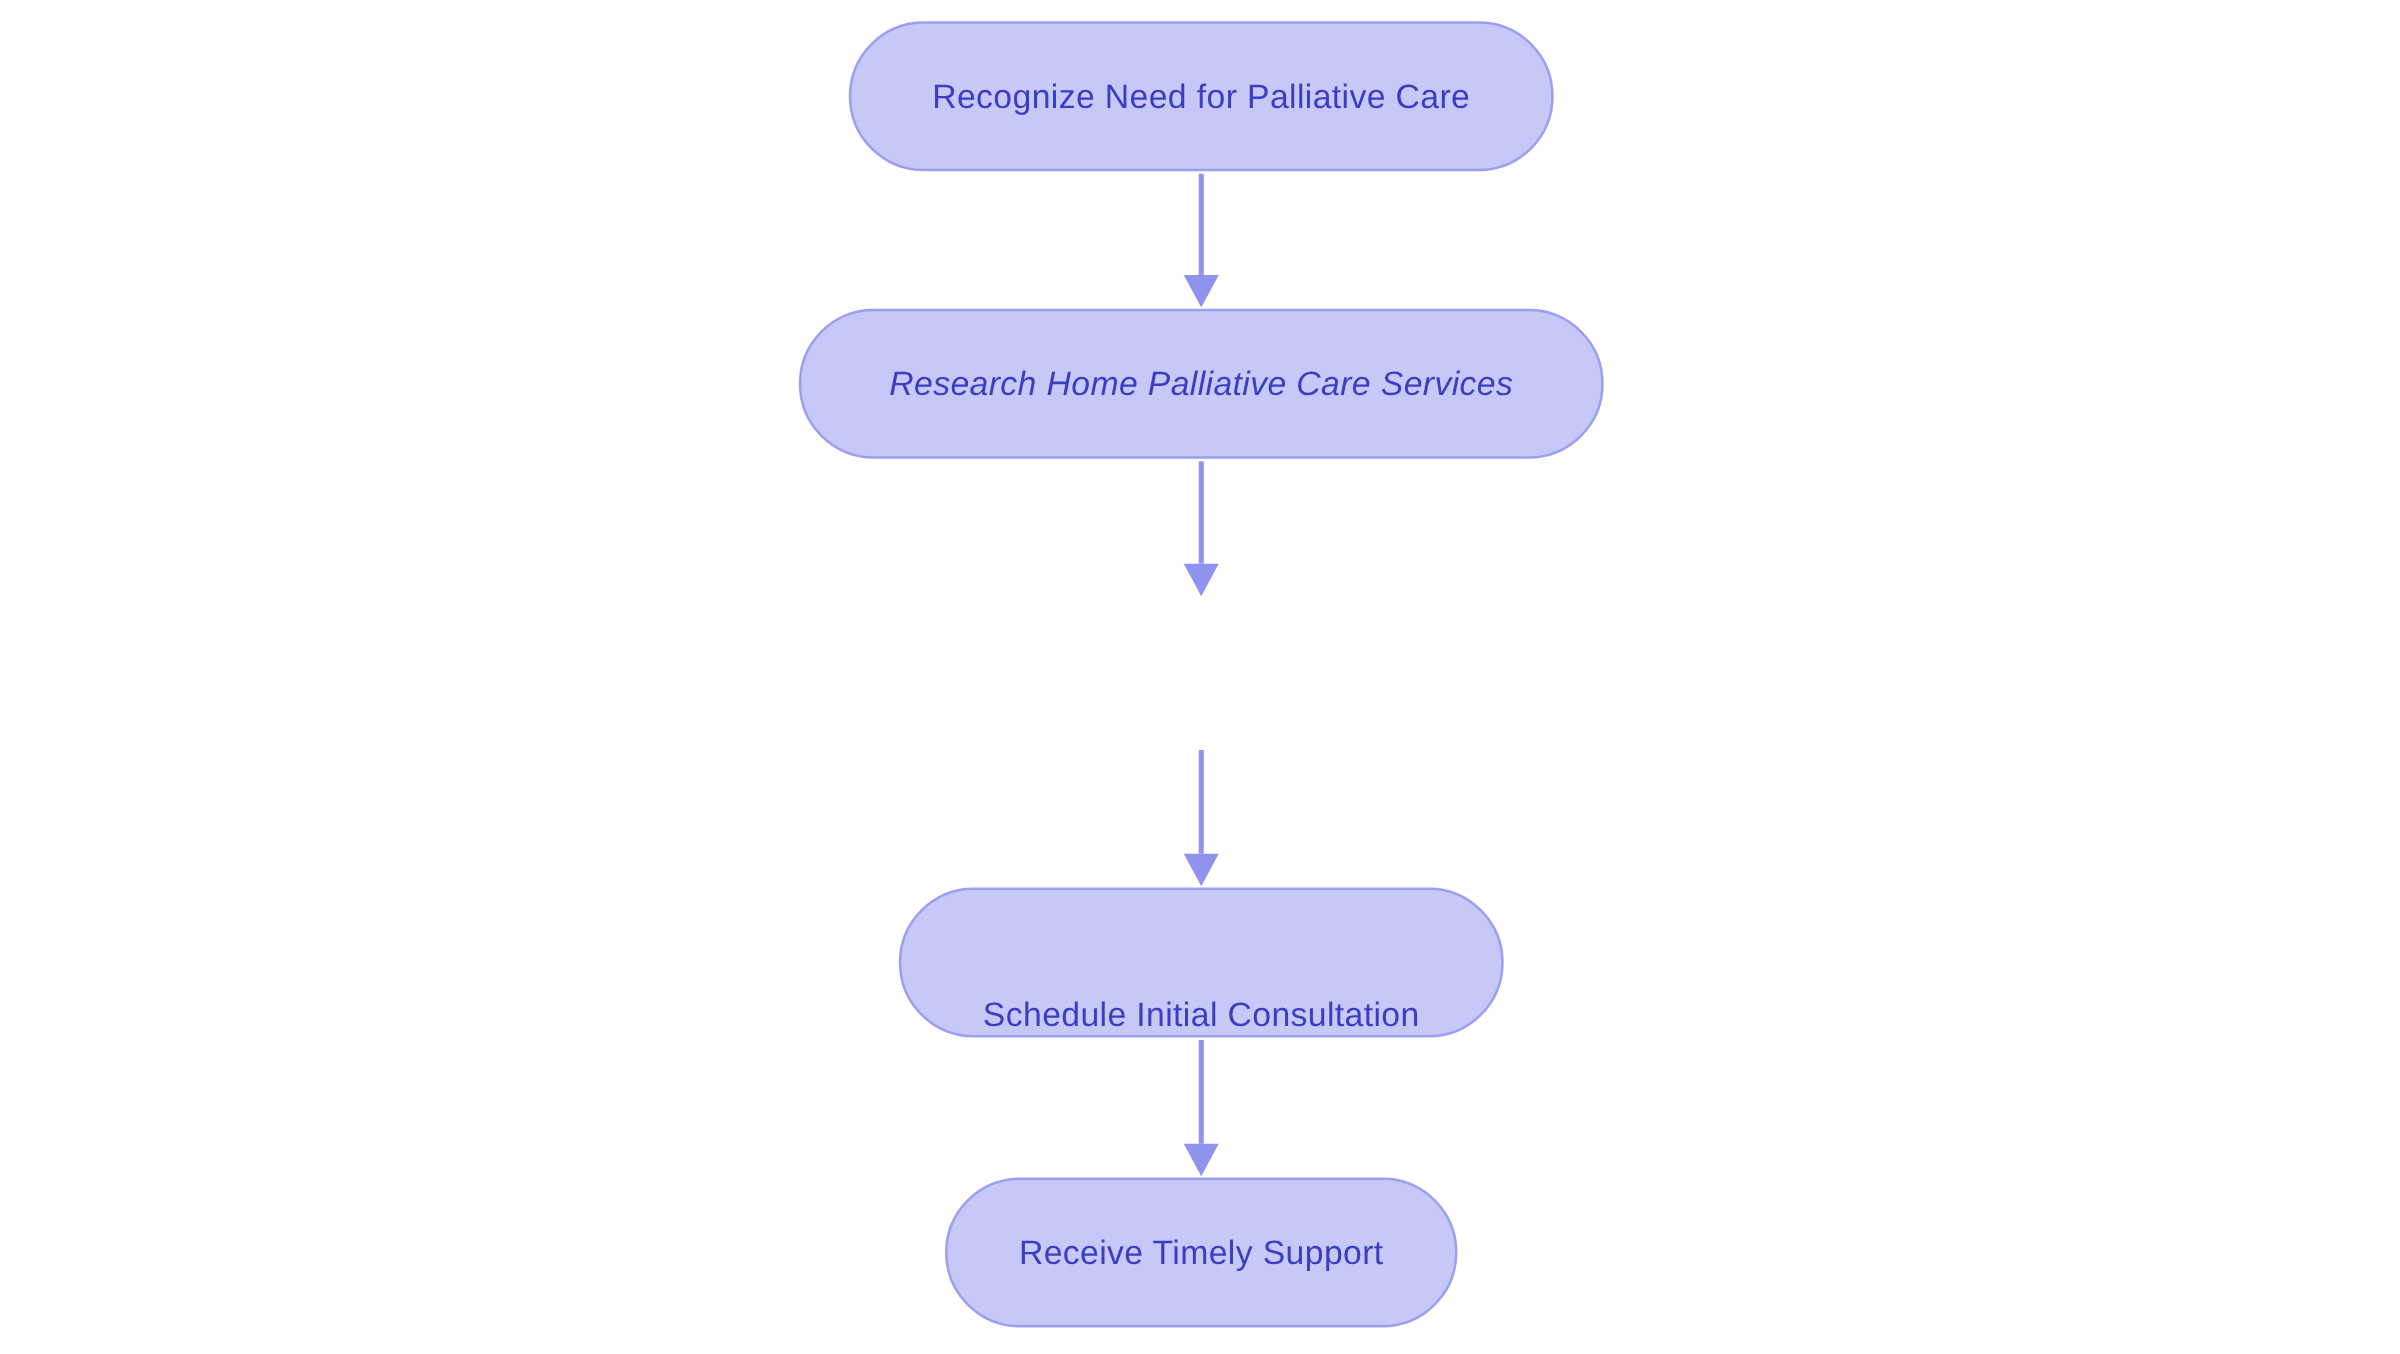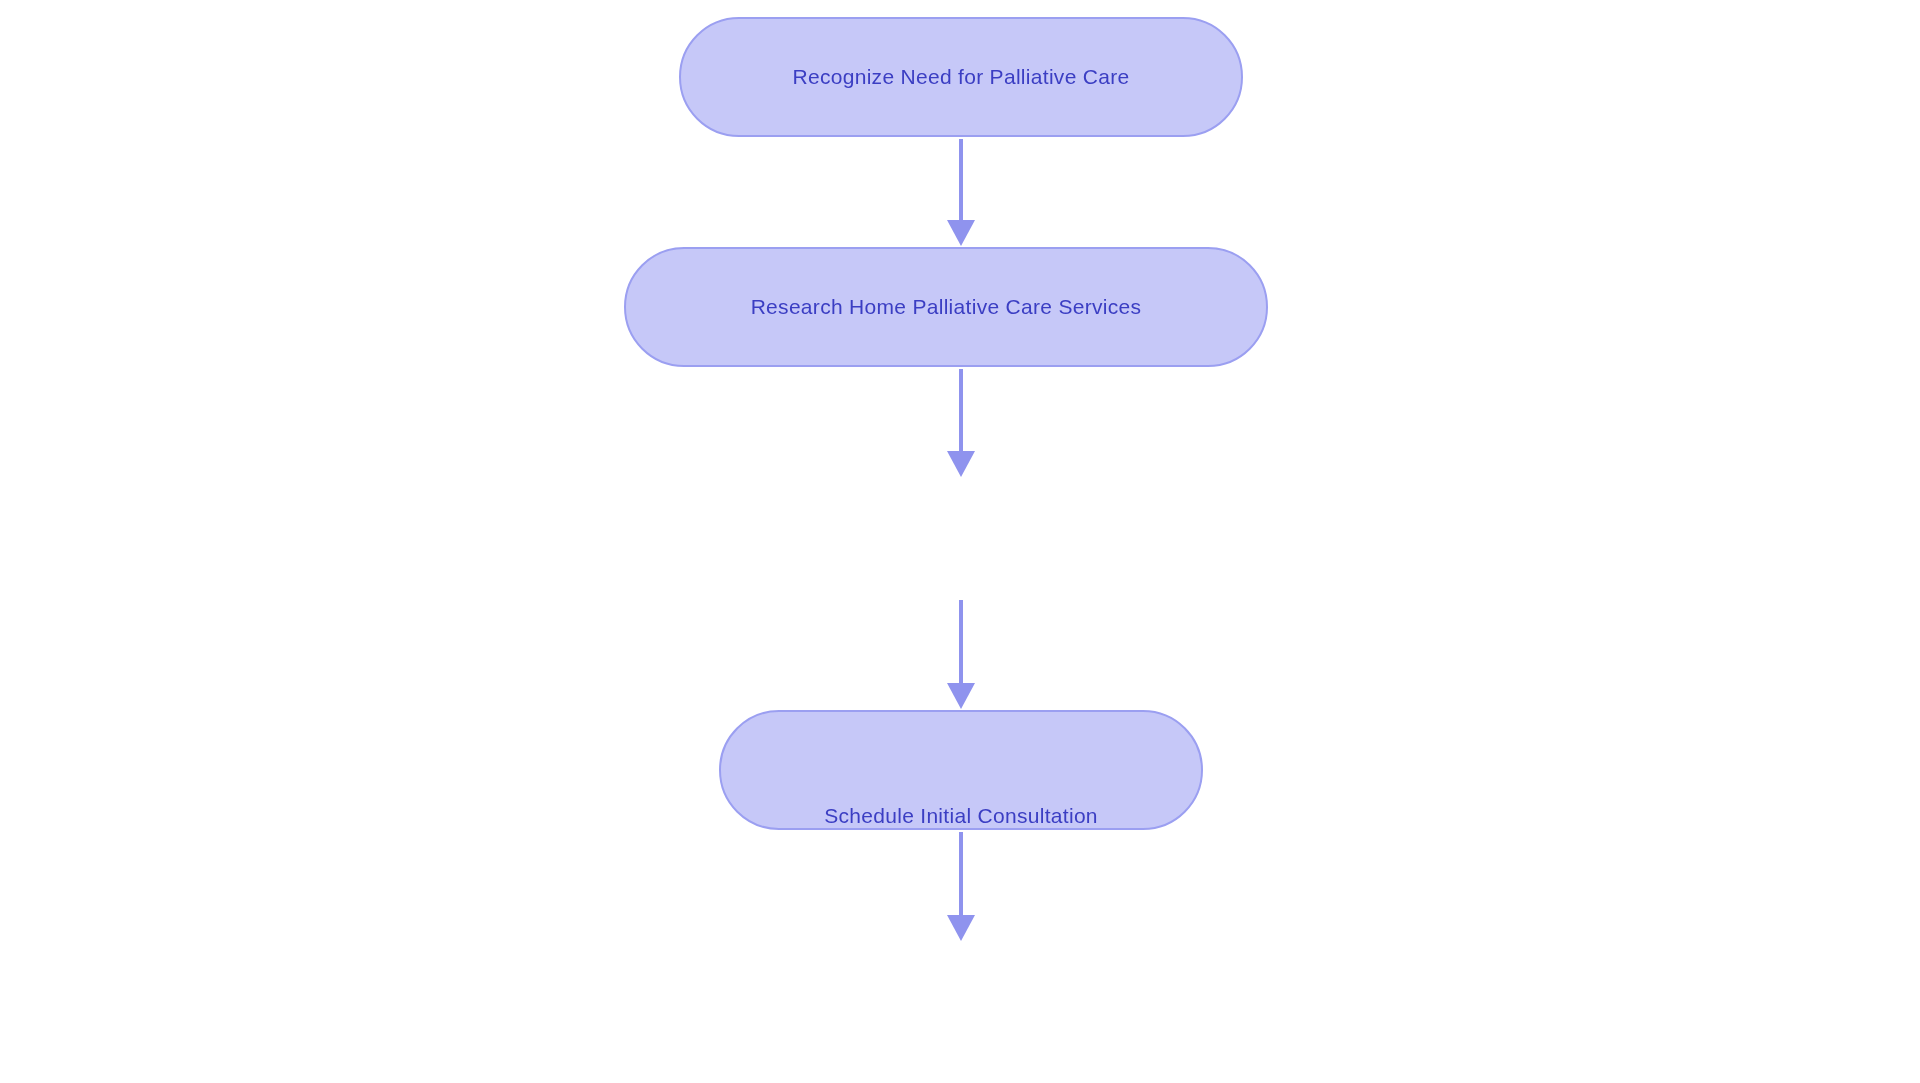--- a/index.html
+++ b/index.html
@@ -27,27 +27,27 @@
     background: var(--node-fill);
     border: 2px solid var(--node-border);
     border-radius: 60px;
     display: flex;
     align-items: center;
     justify-content: center;
     text-align: center;
   }
   .node-label {
     color: var(--node-text);
-    font-size: 21px;
+    font-size: 27px;
     font-weight: 400;
     letter-spacing: 0.3px;
     white-space: nowrap;
   }
   .node-1 { left: 679px; top: 17px;  width: 564px; }
-  .node-2 { left: 624px; top: 247px; width: 644px; }
+  .node-2 { left: 639px; top: 247px; width: 644px; font-style: italic; }
   .node-3 { left: 693px; top: 478px; width: 536px; }
   .node-4 { left: 719px; top: 710px; width: 484px; align-items: flex-end; }
   .node-5 { left: 756px; top: 942px; width: 410px; }
 
   .arrow {
     position: absolute;
     left: 947px;            
     width: 28px;
     display: flex;
     flex-direction: column;
@@ -100,14 +100,17 @@
 
   <div class="node node-4">
     <span class="node-label">Schedule Initial Consultation</span>
   </div>
 
   <div class="arrow arrow-4">
     <div class="arrow-line"></div>
     <div class="arrow-head"></div>
   </div>
 
+  <div class="node node-5">
+    <span class="node-label">Receive Timely Support</span>
+  </div>
 
 </div>
 
 </body></html>

